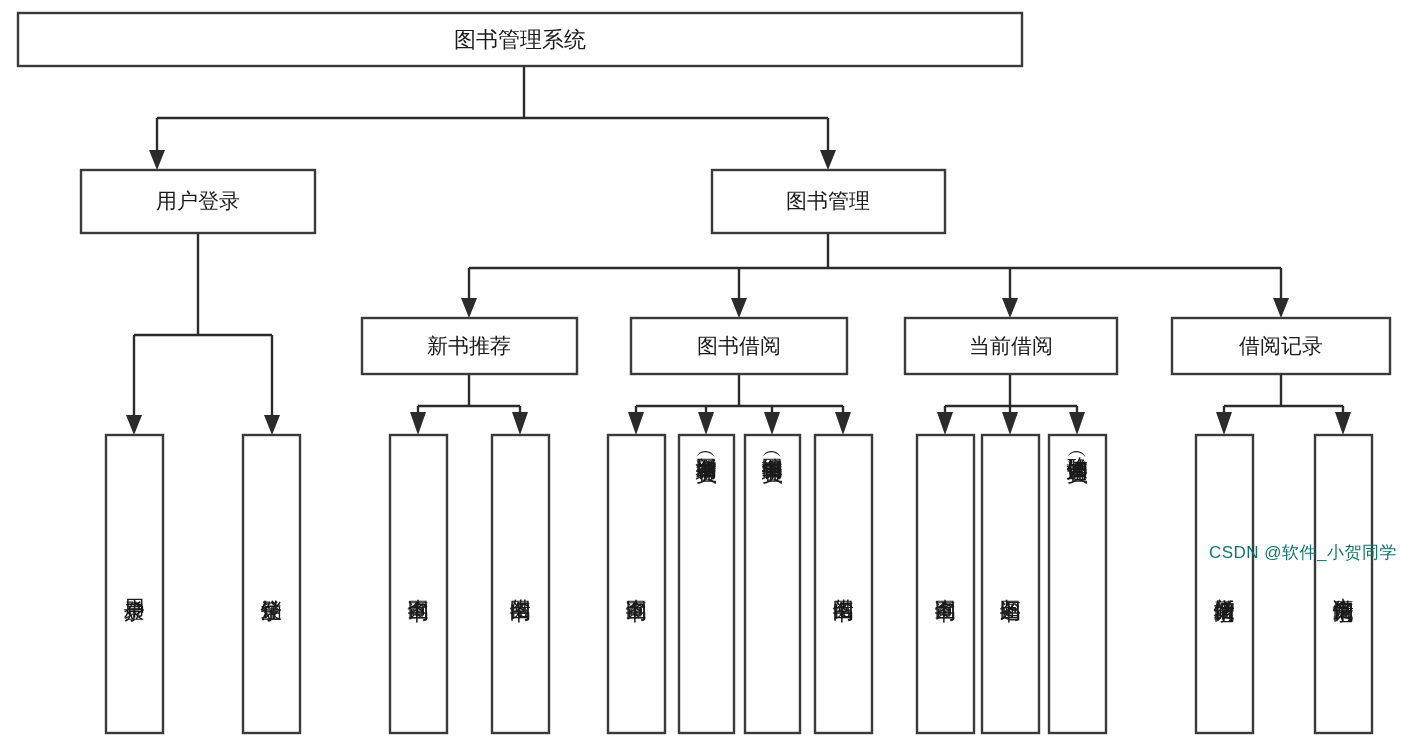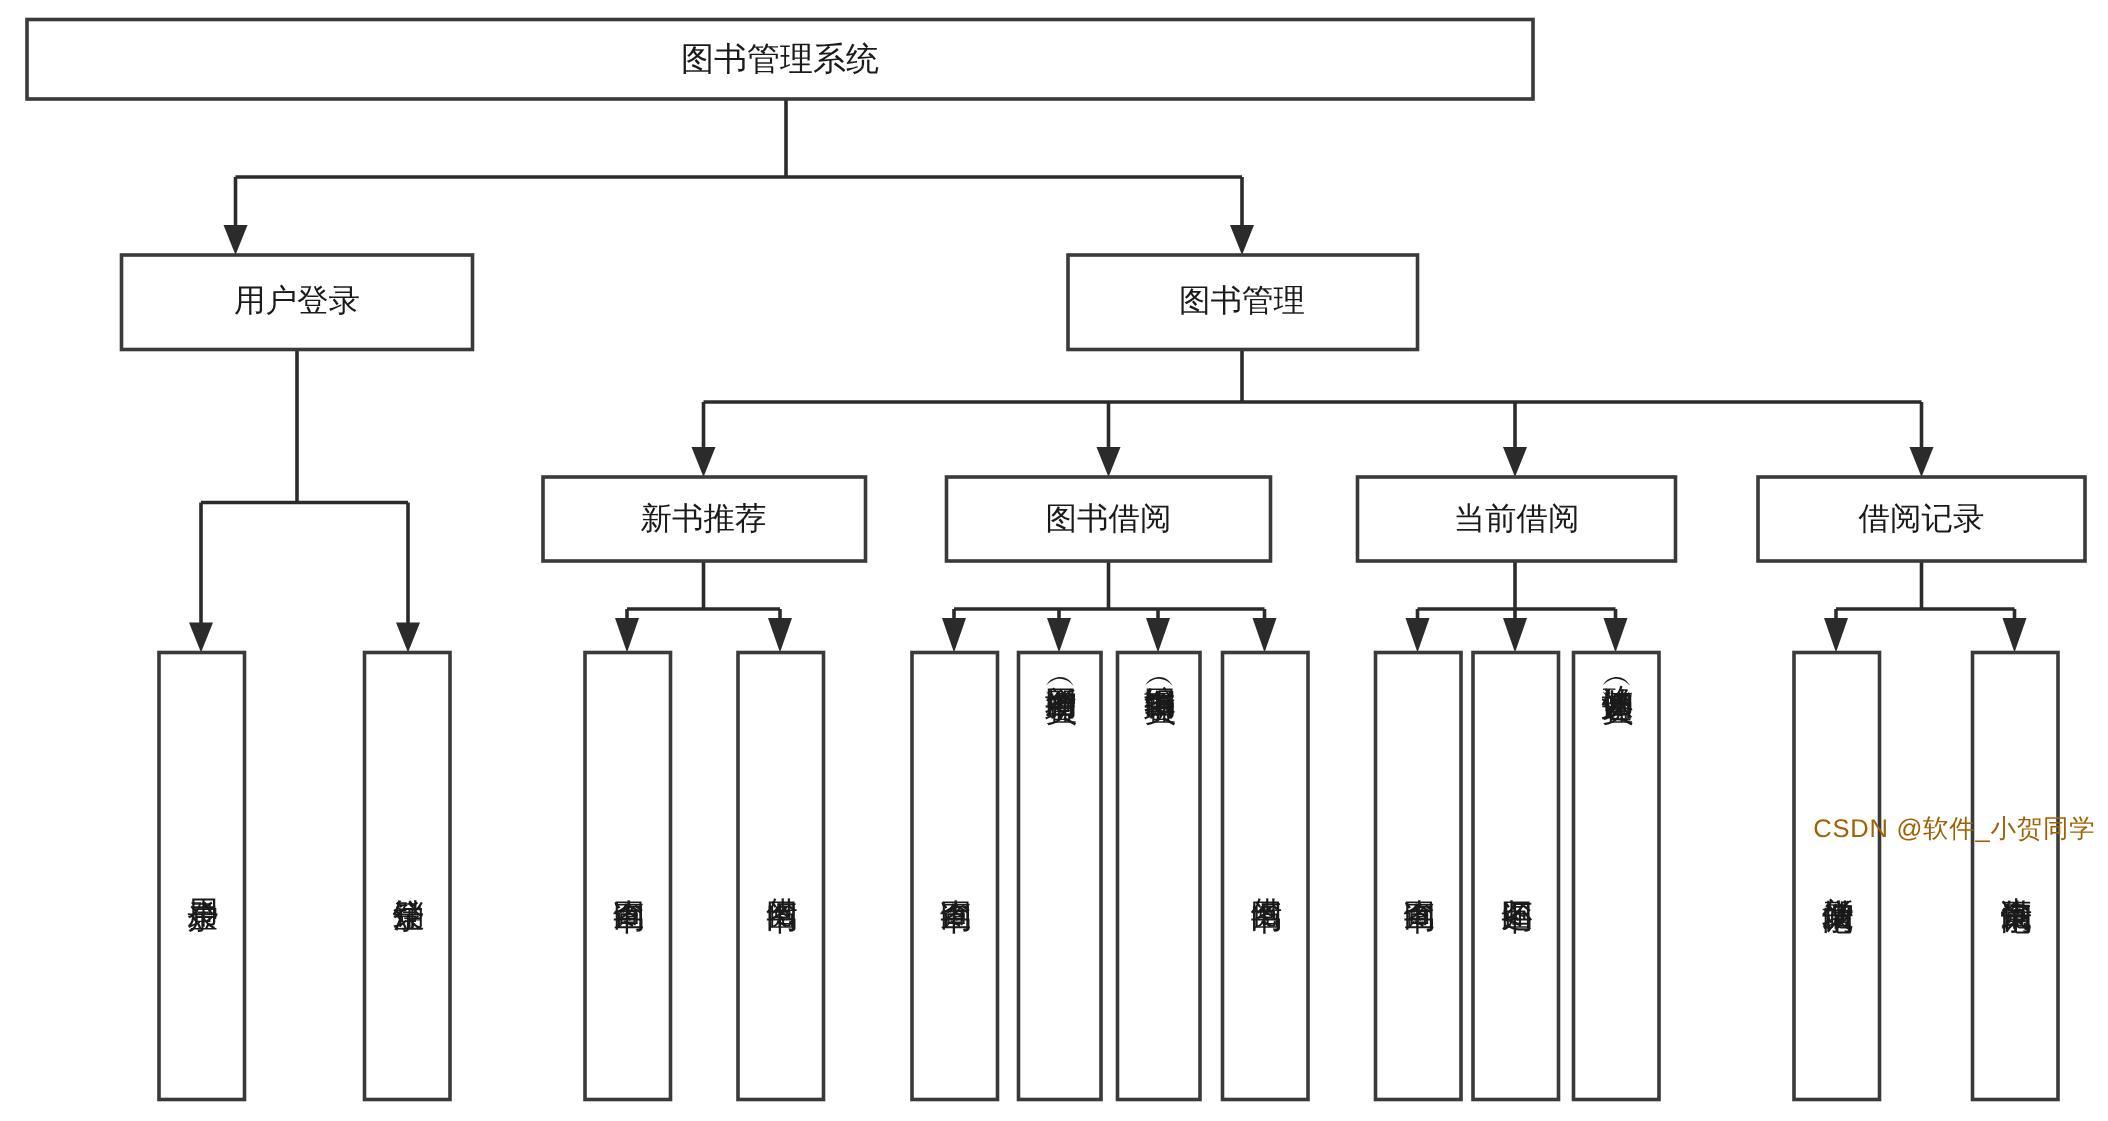--- a/index.html
+++ b/index.html
@@ -70,21 +70,21 @@
     letter-spacing: 1px;
     white-space: nowrap;
     text-align: center;
   }
   .watermark {
     position: absolute;
     right: 8px;
     bottom: 6px;
     font-family: "Liberation Sans", "DejaVu Sans", sans-serif;
     font-size: 17px;
-    color: #a16207;
+    color: #0f766e;
     letter-spacing: 0.5px;
     white-space: nowrap;
   }
 </style>
 </head>
 <body>
 
 <div id="diagram-root">
 
   <svg class="diagram" viewBox="0 0 1405 747">

